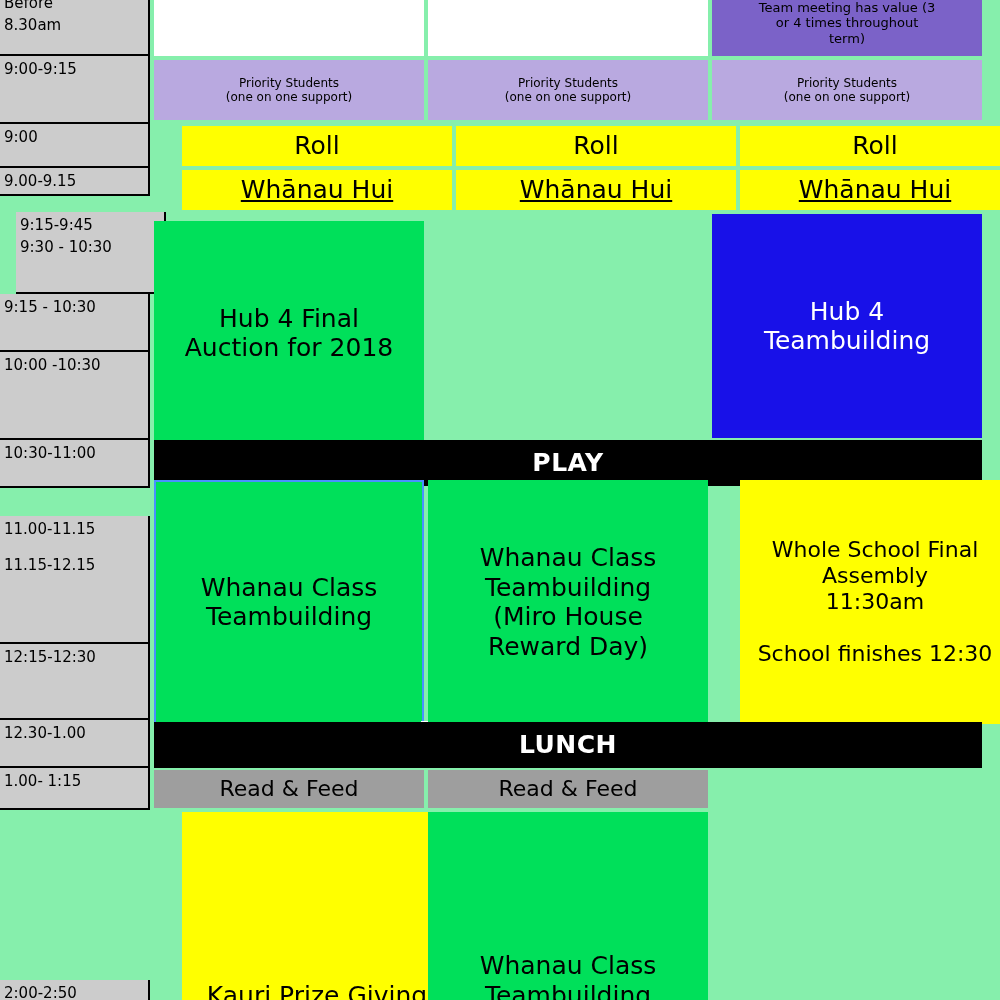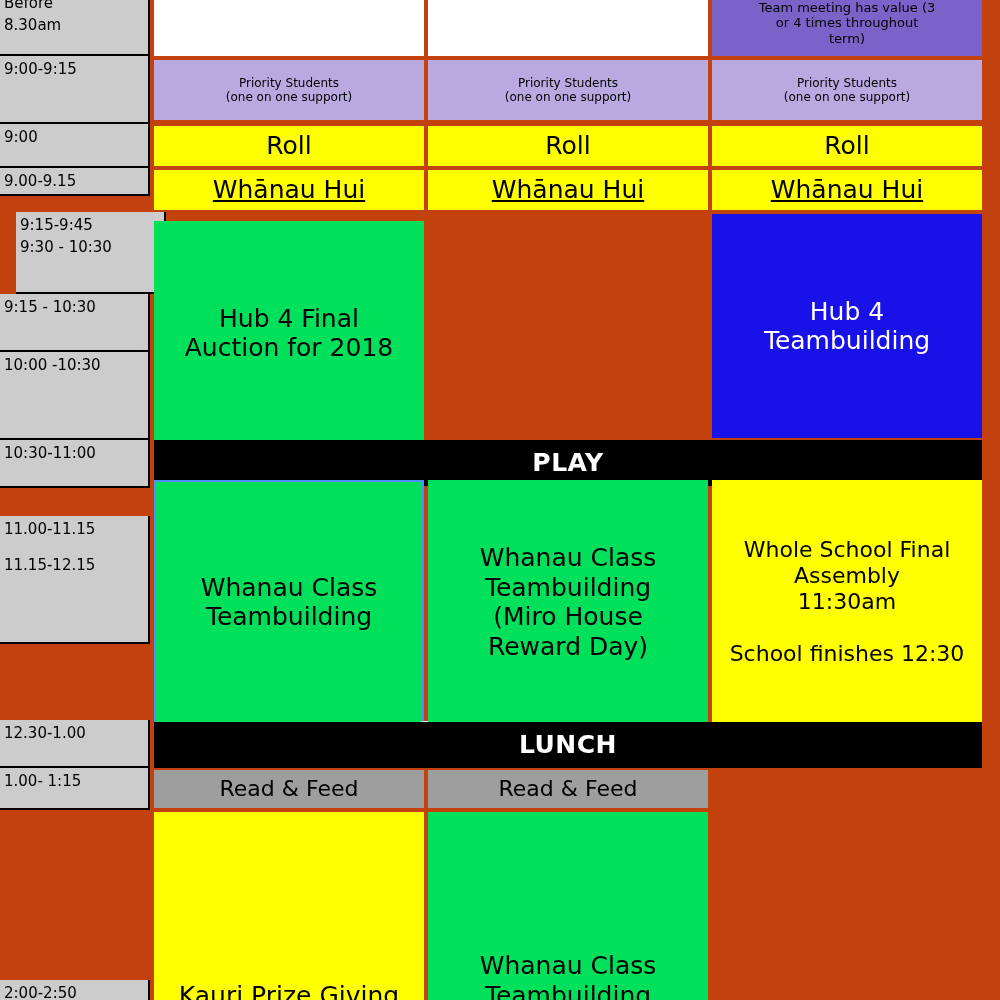--- a/index.html
+++ b/index.html
@@ -10,21 +10,21 @@
   body {
     width: 1000px;
     height: 1000px;
     overflow: hidden;
     font-family: "DejaVu Sans", sans-serif;
   }
   #sheet {
     position: relative;
     width: 1000px;
     height: 1000px;
-    background: #c2410c;
+    background: #86efac;
   }
   .cell {
     position: absolute;
     box-sizing: border-box;
     display: flex;
     align-items: center;
     justify-content: center;
     text-align: center;
     overflow: hidden;
     line-height: 1.18;
@@ -55,20 +55,21 @@
     font-size: 13px;
   }
   .purple-light {
     background: #b9a9e0;
     color: #000000;
     font-size: 12px;
   }
   .yellow {
     background: #ffff00;
     color: #000000;
+    margin-left: 28px;
   }
   .green {
     background: #00e05a;
     color: #000000;
   }
   .blue {
     background: #1811e8;
     color: #ffffff;
   }
   .gray {
@@ -115,20 +116,21 @@
   <div class="cell timecol" style="left:0px; top:56px; width:150px; height:68px;">9:00-9:15</div>
   <div class="cell timecol" style="left:0px; top:124px; width:150px; height:44px;">9:00</div>
   <div class="cell timecol" style="left:0px; top:168px; width:150px; height:28px;">9.00-9.15</div>
   <div class="cell timecol" style="left:16px; top:212px; width:150px; height:82px;">9:15-9:45
 9:30 - 10:30</div>
   <div class="cell timecol" style="left:0px; top:294px; width:150px; height:58px;">9:15 - 10:30</div>
   <div class="cell timecol" style="left:0px; top:352px; width:150px; height:88px;">10:00 -10:30</div>
   <div class="cell timecol" style="left:0px; top:440px; width:150px; height:48px;">10:30-11:00</div>
   <div class="cell timecol" style="left:0px; top:516px; width:150px; height:75px;">11.00-11.15</div>
   <div class="cell timecol" style="left:0px; top:552px; width:150px; height:92px;">11.15-12.15</div>
+  <div class="cell timecol" style="left:0px; top:644px; width:150px; height:76px;">12:15-12:30</div>
   <div class="cell timecol" style="left:0px; top:720px; width:150px; height:48px;">12.30-1.00</div>
   <div class="cell timecol" style="left:0px; top:768px; width:150px; height:42px;">1.00- 1:15</div>
   <div class="cell timecol" style="left:0px; top:980px; width:150px; height:30px;">2:00-2:50</div>
 
   <div class="cell white" style="left:154px; top:-10px; width:270px; height:66px;"></div>
   <div class="cell white" style="left:428px; top:-10px; width:280px; height:66px;"></div>
   <div class="cell purple-dark" style="left:712px; top:-10px; width:270px; height:66px;">Team meeting has value (3
 or 4 times throughout
 term)</div>
 

